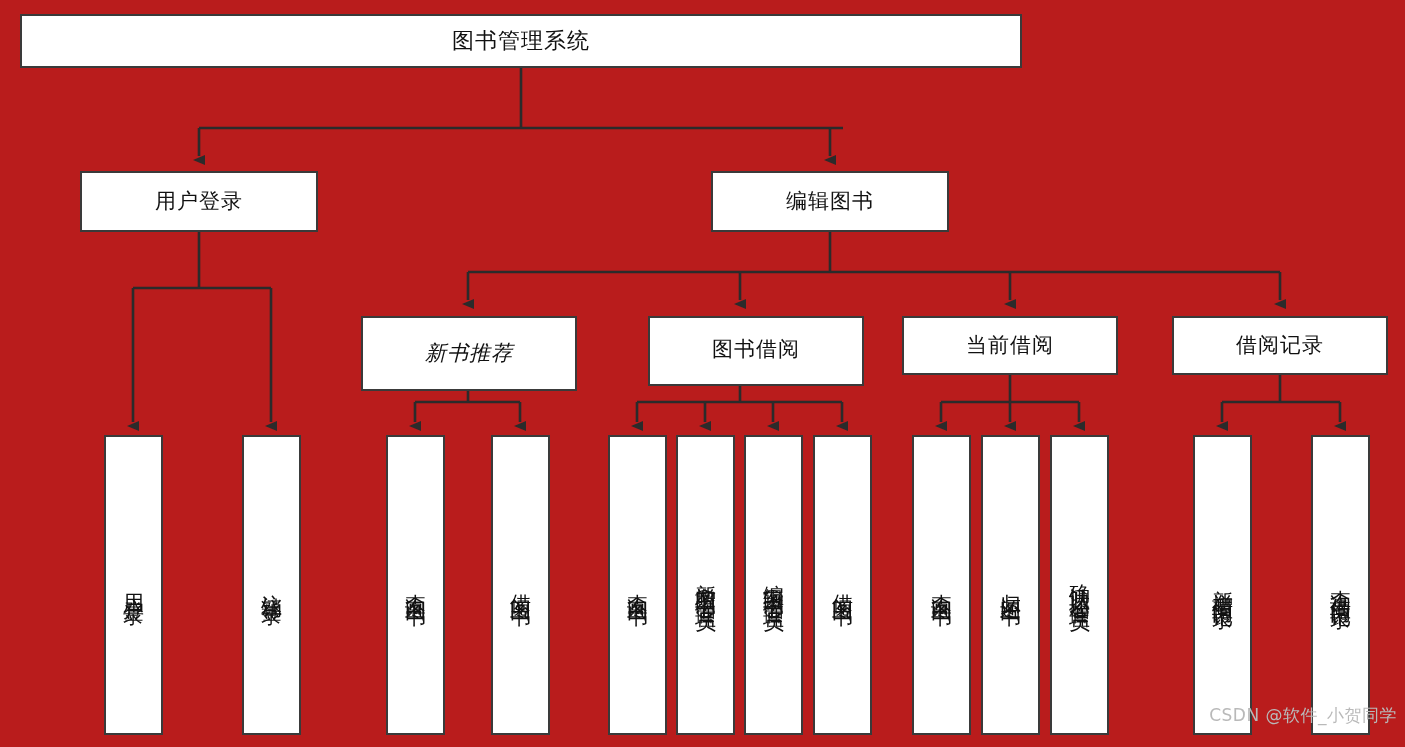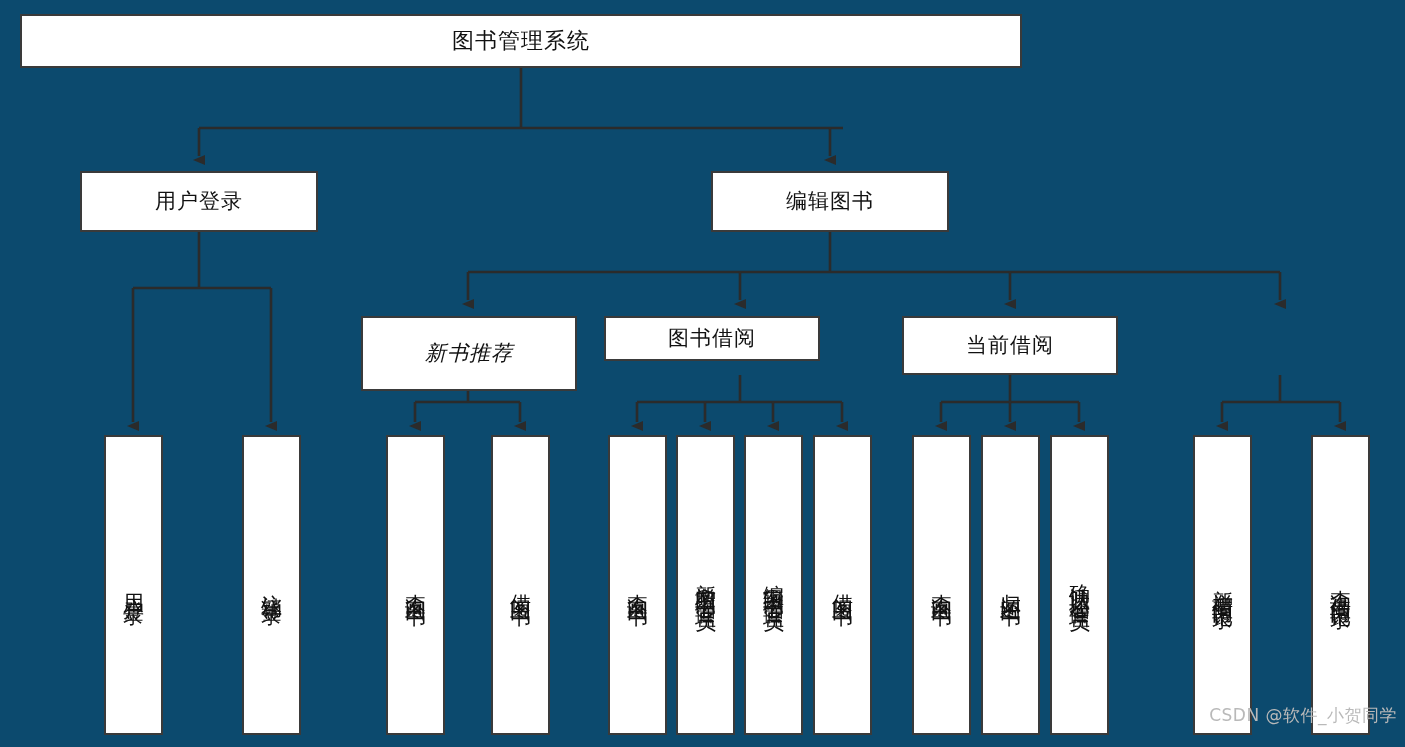--- a/index.html
+++ b/index.html
@@ -2,21 +2,21 @@
 <html><head>
 <meta charset="utf-8">
 <title>图书管理系统 功能结构图</title>
 <style>
   html,body{margin:0;padding:0;background:#ffffff;}
   body{font-family:"DejaVu Sans","Liberation Sans",sans-serif;}
   #canvas{
     position:relative;
     width:1405px;
     height:747px;
-    background:#0c4a6e;
+    background:#b91c1c;
     overflow:hidden;
   }
   svg#edges{
     position:absolute;
     left:0; top:0;
     width:1405px;
     height:747px;
     pointer-events:none;
   }
   .node{
@@ -128,25 +128,28 @@
   <div class="node h" style="left:80px;top:171px;width:238px;height:61px;">
     <span class="lbl">用户登录</span>
   </div>
   <div class="node h" style="left:711px;top:171px;width:238px;height:61px;">
     <span class="lbl">编辑图书</span>
   </div>
 
   <div class="node h" style="left:361px;top:316px;width:216px;height:75px;font-style:italic;">
     <span class="lbl">新书推荐</span>
   </div>
-  <div class="node h" style="left:604px;top:316px;width:216px;height:45px;">
+  <div class="node h" style="left:648px;top:316px;width:216px;height:70px;font-family:Liberation Mono, monospace;">
     <span class="lbl">图书借阅</span>
   </div>
   <div class="node h" style="left:902px;top:316px;width:216px;height:59px;align-items:center;">
     <span class="lbl">当前借阅</span>
+  </div>
+  <div class="node h" style="left:1172px;top:316px;width:216px;height:59px;">
+    <span class="lbl">借阅记录</span>
   </div>
 
   <div class="node v" style="left:104px;top:435px;width:59px;height:300px;">
     <span class="lbl">用户登录</span>
   </div>
   <div class="node v" style="left:242px;top:435px;width:59px;height:300px;">
     <span class="lbl">注销登录</span>
   </div>
 
   <div class="node v" style="left:386px;top:435px;width:59px;height:300px;">

